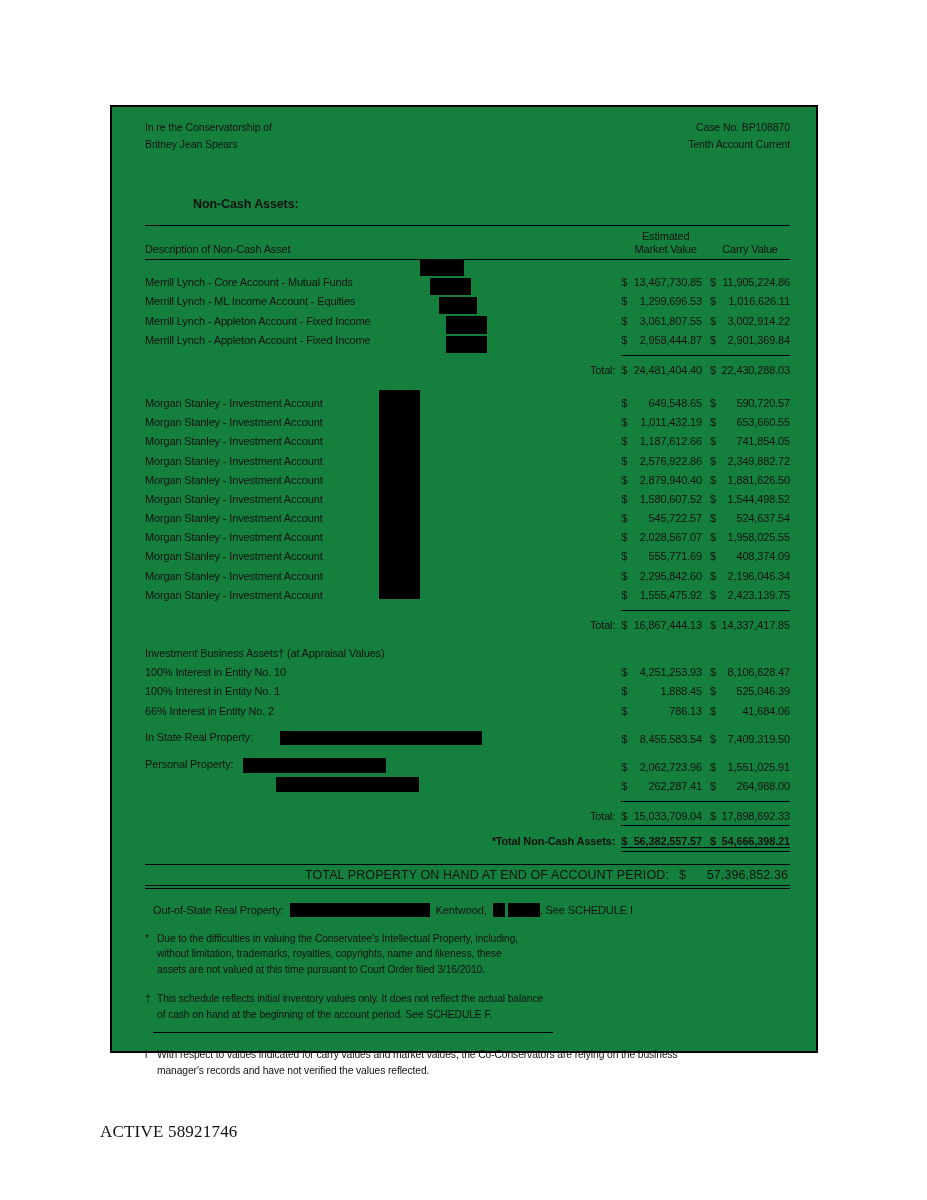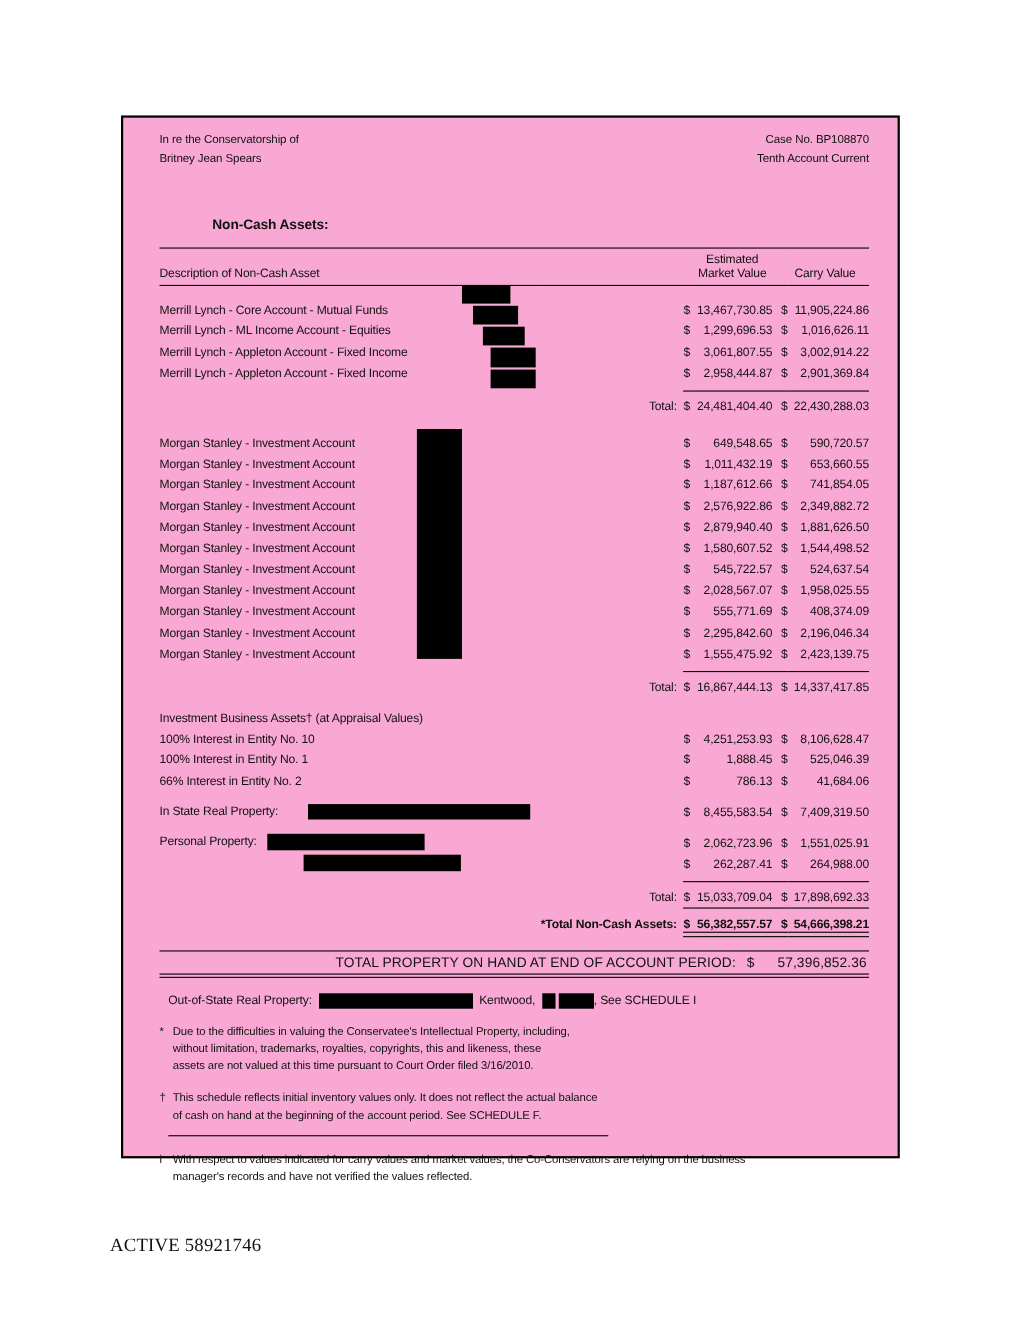--- a/index.html
+++ b/index.html
@@ -17,21 +17,21 @@
   }
 
   #page {
     position: absolute;
     left: 110px;
     top: 105px;
     width: 708px;
     height: 948px;
     border: 2px solid #000;
     box-sizing: border-box;
-    background: #f9a8d4;
+    background: #15803d;
   }
 
   #inner {
     position: absolute;
     left: 0; top: 0;
     width: 100%;
     height: 100%;
     padding: 12px 26px 0 33px;
     box-sizing: border-box;
   }
@@ -550,21 +550,21 @@
       <span class="redact-inline" style="width:12px;height:14px;"></span>
       <span class="redact-inline" style="width:32px;height:14px;margin-left:3px;"></span>
       <span>, See SCHEDULE I</span>
     </div>
 
     <div id="footnotes">
         <div class="fn">
           <span class="mark">*</span>
           <span class="body">
             <div>Due to the difficulties in valuing the Conservatee's Intellectual Property, including,</div>
-            <div>without limitation, trademarks, royalties, copyrights, this and likeness, these</div>
+            <div>without limitation, trademarks, royalties, copyrights, name and likeness, these</div>
             <div>assets are not valued at this time pursuant to Court Order filed 3/16/2010.</div>
           </span>
         </div>
         <div class="fn">
           <span class="mark">†</span>
           <span class="body">
             <div>This schedule reflects initial inventory values only.  It does not reflect the actual balance</div>
             <div>of cash on hand at the beginning of the account period.  See SCHEDULE F.</div>
           </span>
         </div>

